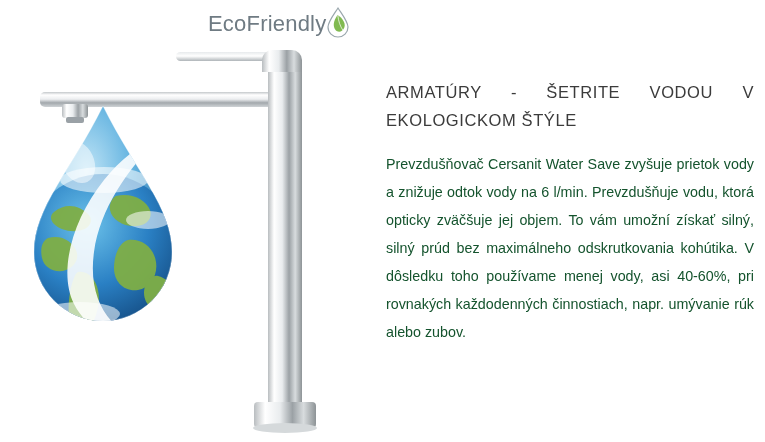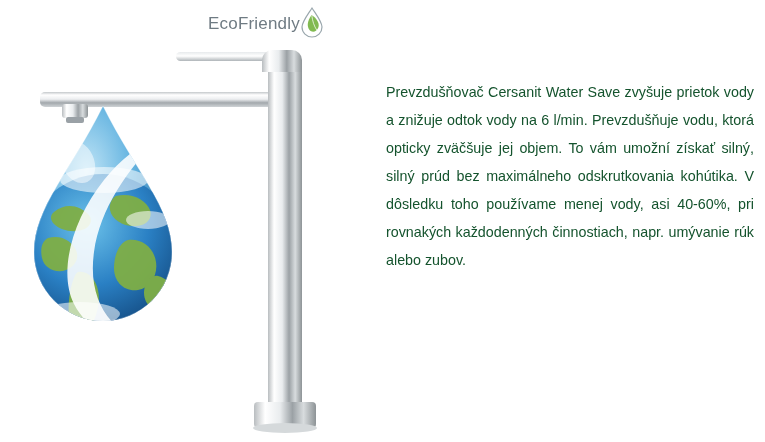--- a/index.html
+++ b/index.html
@@ -33,21 +33,21 @@
 
   .eco-badge {
     position: absolute;
     left: 208px;
     top: 6px;
     display: flex;
     align-items: center;
     gap: 2px;
   }
   .eco-badge .eco-text {
-    font-size: 17px;
+    font-size: 22px;
     color: #6f7b83;
     letter-spacing: 0.2px;
     white-space: nowrap;
   }
   .eco-badge .eco-leaf {
     display: block;
     margin-left: -4px;
   }
 
   
@@ -196,16 +196,17 @@
 
           <ellipse cx="70" cy="62" rx="16" ry="22" transform="rotate(-25 70 62)" fill="#ffffff" opacity="0.5"></ellipse>
         </g>
 
         <path d="M95 6 C 62 72, 26 108, 26 152 a 69 69 0 0 0 138 0 C 164 108, 128 72, 95 6 Z" fill="none" stroke="#ffffff" stroke-width="1" opacity="0.35"></path>
       </svg>
     </div>
   </div>
 
   <div class="text-panel">
+    <h2 class="heading">ARMATÚRY - ŠETRITE VODOU V EKOLOGICKOM ŠTÝLE</h2>
     <p class="body-copy">Prevzdušňovač Cersanit Water Save zvyšuje prietok vody a znižuje odtok vody na 6 l/min. Prevzdušňuje vodu, ktorá opticky zväčšuje jej objem. To vám umožní získať silný, silný prúd bez maximálneho odskrutkovania kohútika. V dôsledku toho používame menej vody, asi 40-60%, pri rovnakých každodenných činnostiach, napr. umývanie rúk alebo zubov.</p>
   </div>
 
 </div>
 
 </body></html>

